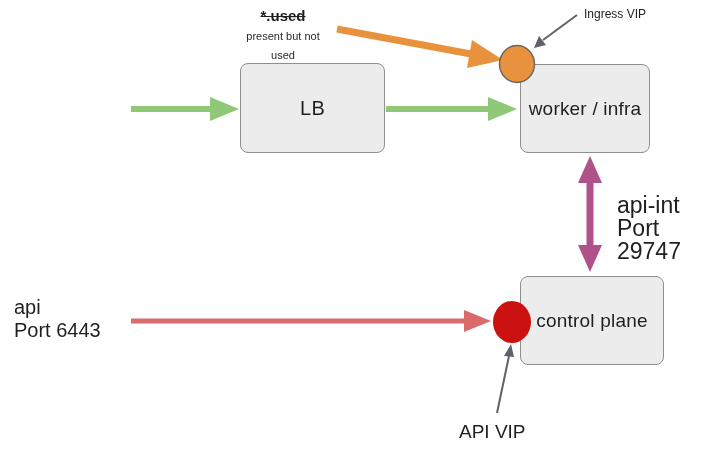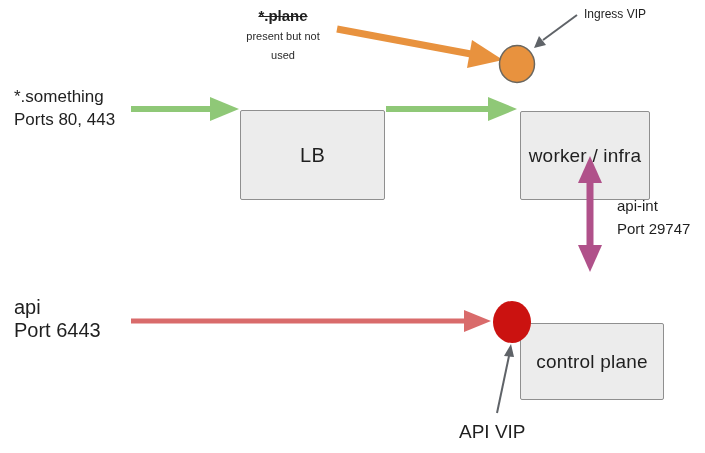--- a/index.html
+++ b/index.html
@@ -9,58 +9,57 @@
     height: 453px;
     background: #ffffff;
     overflow: hidden;
     font-family: "Liberation Sans", sans-serif;
     color: #1f1f1f;
   }
   .node {
     position: absolute;
     background: #ececec;
     border: 1px solid #8f8f8f;
-    border-radius: 2px;
+    border-radius: 8px;
     display: flex;
     align-items: center;
     justify-content: center;
     z-index: 1;
     box-sizing: border-box;
-    margin-top: 47px;
   }
   .node span { font-size: 19px; letter-spacing: 0.2px; }
   .node.lb span { font-size: 20px; }
   svg.overlay {
     position: absolute;
     left: 0; top: 0;
     width: 705px; height: 453px;
     z-index: 2;
   }
   .lbl { position: absolute; z-index: 3; }
   .lbl-apps { left: 233px; top: 7px; width: 100px; text-align: center; }
   .lbl-apps .t { font-size: 15px; font-weight: bold; text-decoration: line-through; }
   .lbl-apps .n { font-size: 11px; line-height: 19px; margin-top: 3px; color: #2a2a2a; }
   .lbl-something { left: 14px; top: 85px; font-size: 17px; line-height: 23px; }
   .lbl-ingress { left: 584px; top: 7px; font-size: 12px; }
-  .lbl-apiint { left: 617px; top: 194px; font-size: 15px; line-height: 23px; }
+  .lbl-apiint { left: 617px; top: 194px; font-size: 23px; line-height: 23px; }
   .lbl-api { left: 14px; top: 296px; font-size: 20px; line-height: 23px; }
   .lbl-apivip { left: 459px; top: 421px; font-size: 19px; }
 </style>
 </head>
 <body>
 
 <div class="stage">
 
   <div class="node lb" style="left:240px; top:63px; width:145px; height:90px;">
     <span>LB</span>
   </div>
   <div class="node" style="left:520px; top:64px; width:130px; height:89px;">
     <span>worker / infra</span>
   </div>
-  <div class="node" style="left:520px; top:276px; width:144px; height:77px;text-align:center;">
+  <div class="node" style="left:520px; top:276px; width:144px; height:89px;text-align:center;">
     <span>control plane</span>
   </div>
 
   <svg class="overlay" viewBox="0 0 705 453">
 
     <g>
       <line x1="131" y1="109" x2="212" y2="109" stroke-width="6" stroke="#8FC877"></line>
       <polygon points="210,97 210,121 239,109" fill="#8FC877"></polygon>
     </g>
 
@@ -93,28 +92,24 @@
     <g>
       <line x1="497" y1="413" x2="509" y2="356" stroke-width="2" stroke="#5F6368"></line>
       <polygon points="504,356 514,357 511,344" fill="#5F6368"></polygon>
     </g>
 
     <ellipse cx="517" cy="64" rx="17.5" ry="18.5" stroke-width="1.5" fill="#E8923E" stroke="#6B675F"></ellipse>
     <ellipse cx="512" cy="322" rx="19" ry="21" fill="#CB1210"></ellipse>
   </svg>
 
   <div class="lbl lbl-apps">
-    <div class="t">*.plane</div>
+    <div class="t">*.used</div>
     <div class="n">present but not used</div>
   </div>
 
-  <div class="lbl lbl-something">
-    <div>*.something</div>
-    <div>Ports 80, 443</div>
-  </div>
 
   <div class="lbl lbl-ingress">Ingress VIP</div>
 
   <div class="lbl lbl-apiint">
     <div>api-int</div>
     <div>Port 29747</div>
   </div>
 
   <div class="lbl lbl-api">
     <div>api</div>

